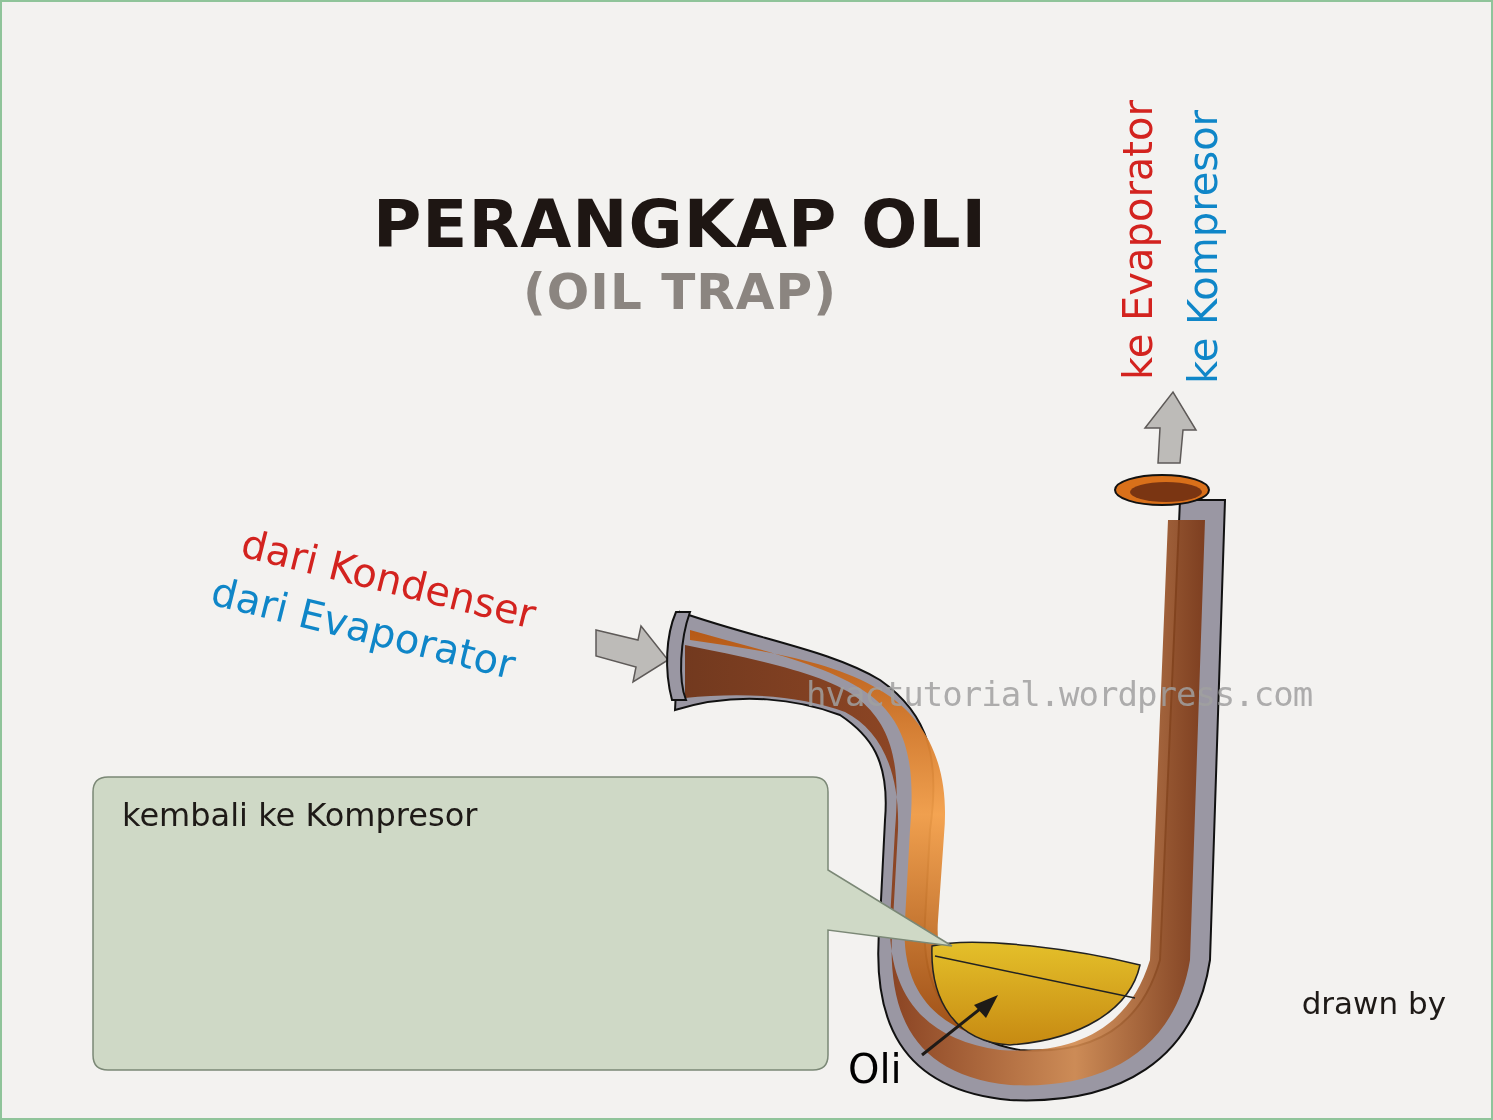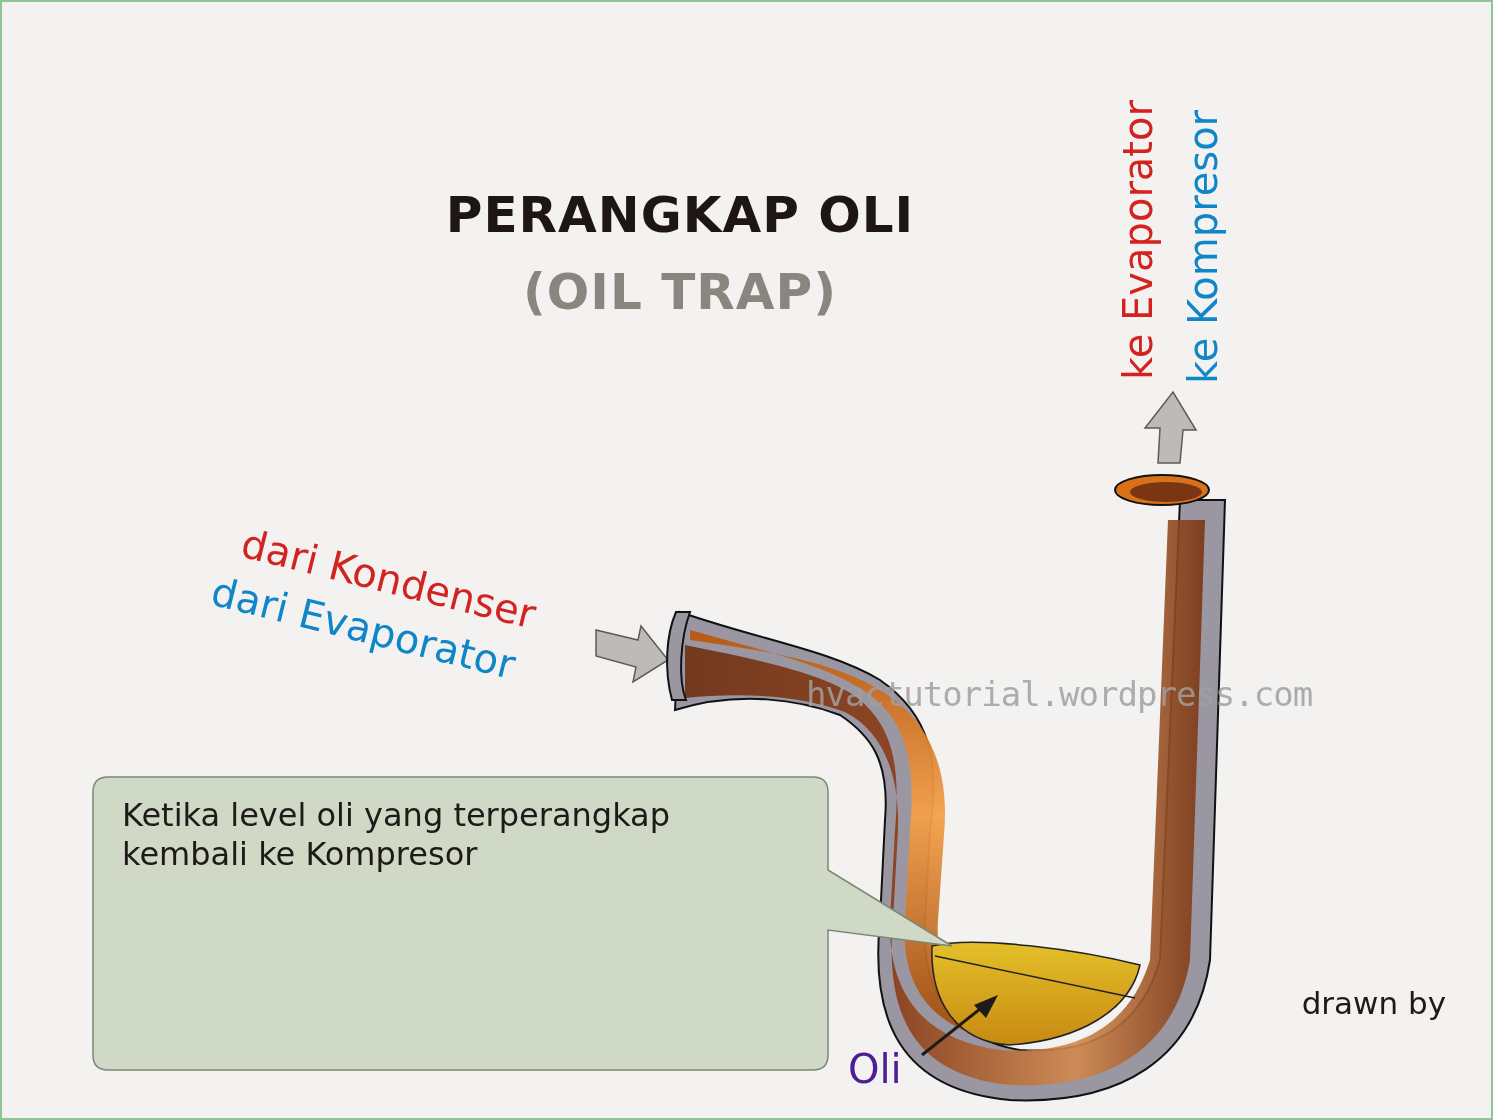--- a/index.html
+++ b/index.html
@@ -1,27 +1,27 @@
 <!DOCTYPE html>
 <html><head>
 <meta charset="utf-8">
 <style>
   html, body { margin:0; padding:0; }
   body { width:1493px; height:1120px; position:relative; overflow:hidden; background:#f3f2f0; font-family:"DejaVu Sans", sans-serif; }
   .frame { position:absolute; left:0; top:0; width:1489px; height:1116px; border:2px solid #8fc49a; }
   .title { position:absolute; left:0; width:1360px; text-align:center; font-family:"DejaVu Sans", sans-serif; font-weight:bold; }
-  .title-main { top:186px; left:0; width:1360px; font-size:50px; color:#1e1613; letter-spacing:1px; }
+  .title-main { top:186px; left:0; width:1360px; font-size:66px; color:#1e1613; letter-spacing:1px; }
   .title-sub { top:263px; left:0; width:1360px; font-size:50px; color:#8b8580; letter-spacing:1px; }
   .rot-label { position:absolute; font-family:"DejaVu Sans", sans-serif; font-size:40px; white-space:nowrap; transform-origin:left top; }
   .red { color:#d3231f; }
   .blue { color:#0f86c8; }
   .watermark { position:absolute; left:806px; top:674px; font-family:"DejaVu Sans Mono", monospace; font-size:34px; color:rgba(160,160,160,0.85); letter-spacing:-1px; }
   .callout-text { position:absolute; left:122px; top:796px; font-family:"DejaVu Sans", sans-serif; font-size:32px; line-height:38.5px; color:#1e1a17; }
   .callout-text div { white-space:nowrap; }
-  .oli-label { position:absolute; left:848px; top:1046px; font-size:40px; color:#4c1d95; }
+  .oli-label { position:absolute; left:848px; top:1046px; font-size:40px; color:#000000; }
   .credit { position:absolute; left:1256px; top:982px; font-size:31px; line-height:42px; color:#1e1a17; text-align:right; width:190px; }
   svg.diagram { position:absolute; left:0; top:0; }
 </style>
 </head>
 <body>
 
 <div class="frame"></div>
 
 <svg class="diagram" width="1493" height="1120" viewBox="0 0 1493 1120">
   <defs>
@@ -70,21 +70,20 @@
 
 <div class="rot-label red" style="left:248px; top:520px; transform:rotate(14deg);">dari Kondenser</div>
 <div class="rot-label blue" style="left:218px; top:568px; transform:rotate(14deg);">dari Evaporator</div>
 
 <div class="rot-label red" style="left:1115px; top:380px; transform:rotate(-90deg);">ke Evaporator</div>
 <div class="rot-label blue" style="left:1180px; top:384px; transform:rotate(-90deg);">ke Kompresor</div>
 
 <div class="watermark">hvactutorial.wordpress.com</div>
 
 <div class="callout-text">
-  <div>Ketika level oli yang terperangkap</div>
   <div>kembali ke Kompresor</div>
 </div>
 
 <div class="oli-label">Oli</div>
 
 <div class="credit">
   <div>drawn by</div>
 </div>
 
 </body></html>

